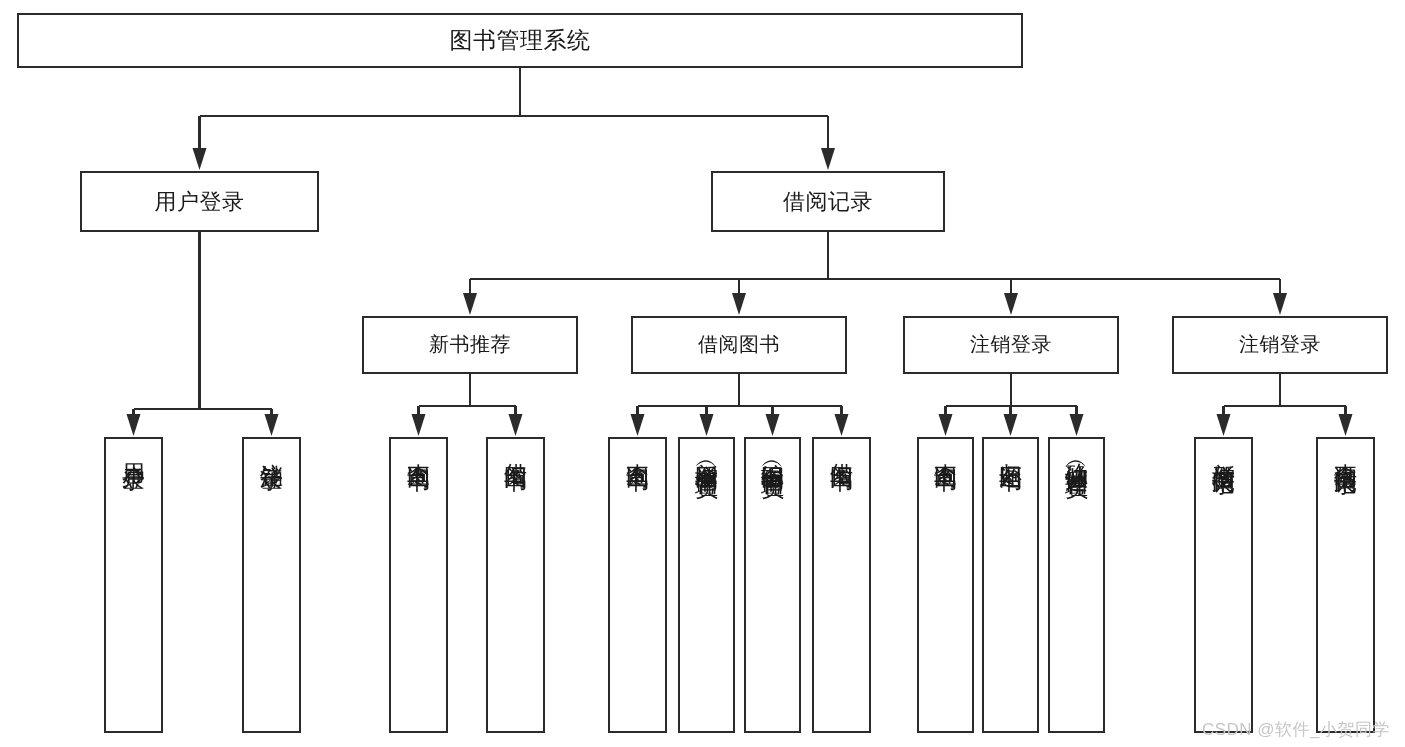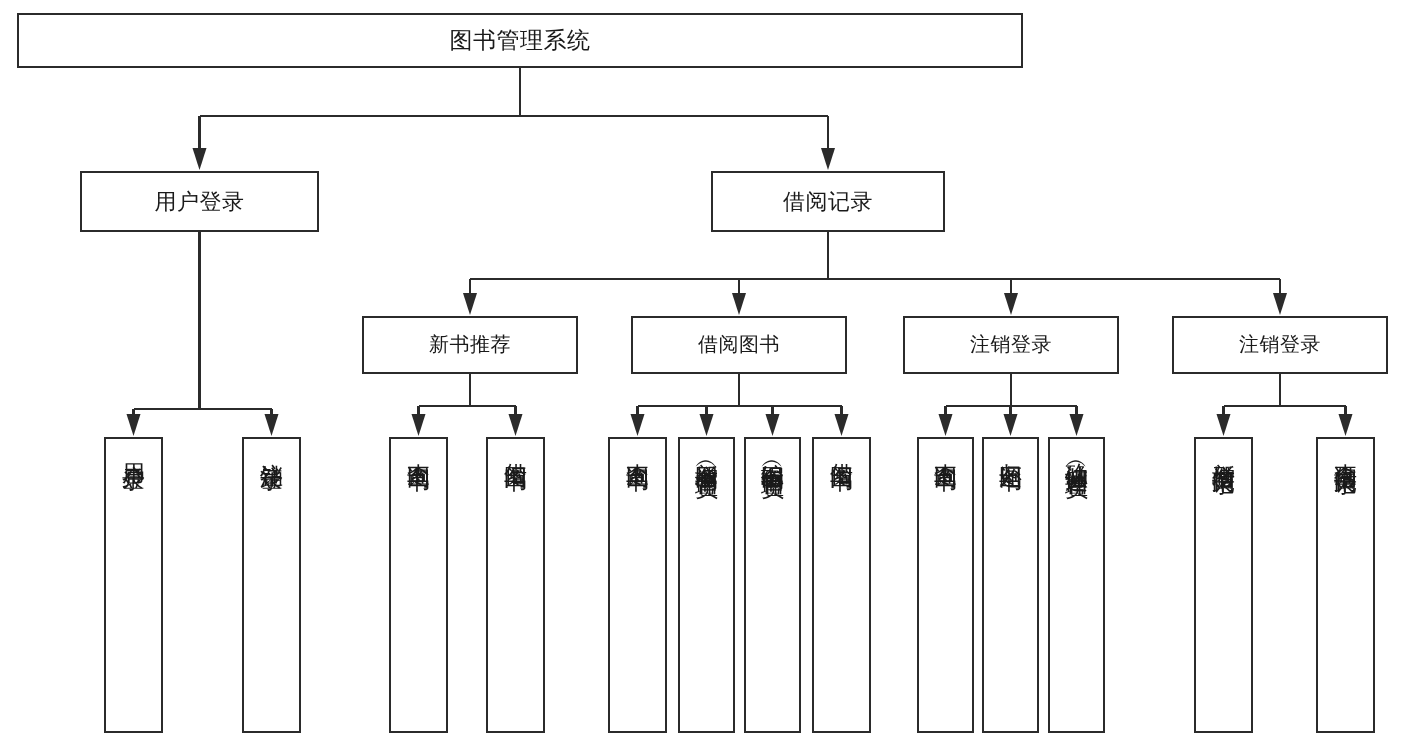--- a/index.html
+++ b/index.html
@@ -183,13 +183,14 @@
       <div class="node vertical level4" style="left: 1048px; top: 437px; width: 57px; height: 296px; border-color: rgb(43, 43, 43); background: rgb(255, 255, 255);">
         <span class="node-label" style="color: rgb(26, 26, 26);">确认归还（管理员）</span>
       </div>
       <div class="node vertical level4" style="left: 1194px; top: 437px; width: 59px; height: 296px; border-color: rgb(43, 43, 43); background: rgb(255, 255, 255);">
         <span class="node-label" style="color: rgb(26, 26, 26);">新增借阅记录</span>
       </div>
       <div class="node vertical level4" style="left: 1316px; top: 437px; width: 59px; height: 296px; border-color: rgb(43, 43, 43); background: rgb(255, 255, 255);">
         <span class="node-label" style="color: rgb(26, 26, 26);">查询借阅记录</span>
       </div>
     </div>
+  <div id="watermark">CSDN @软件_小贺同学</div>
 </div>
 
 </body></html>

